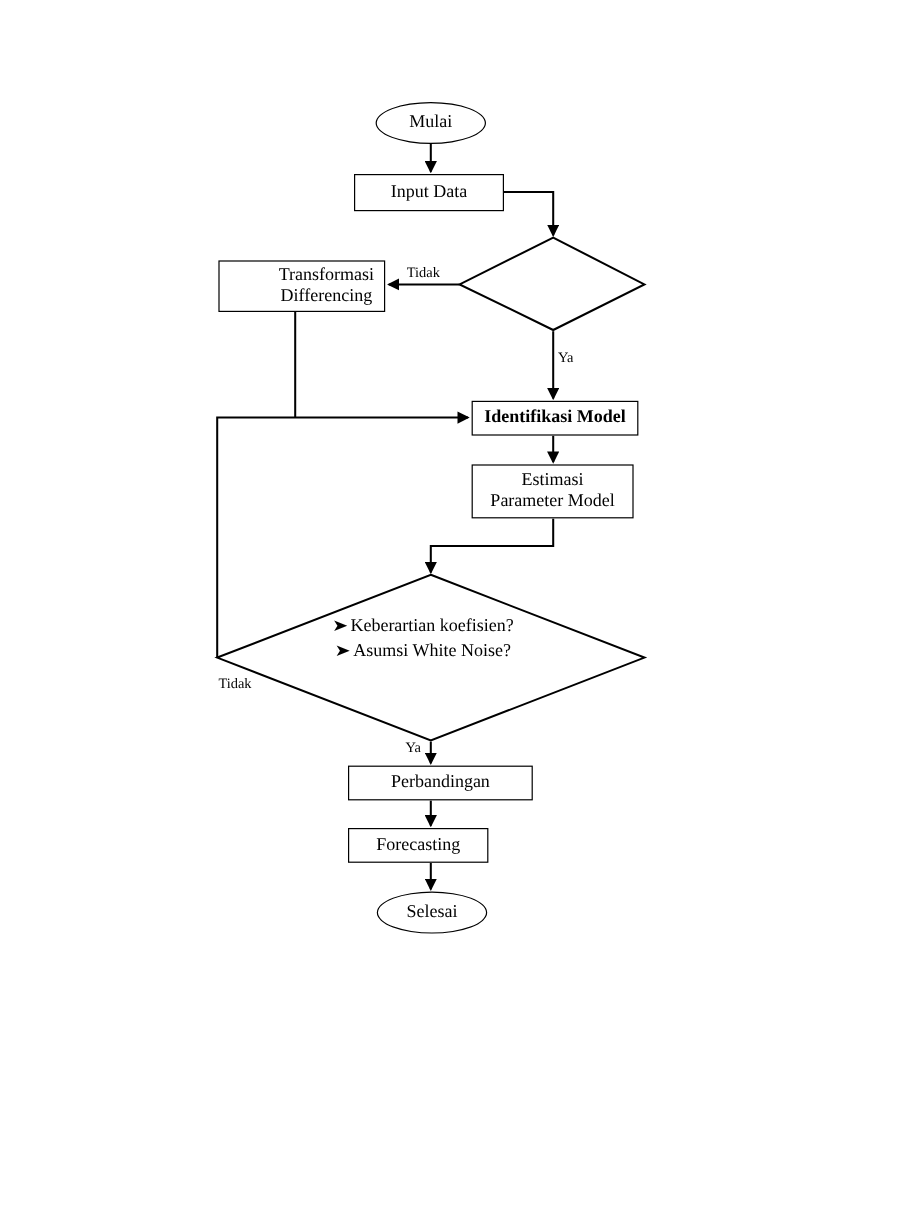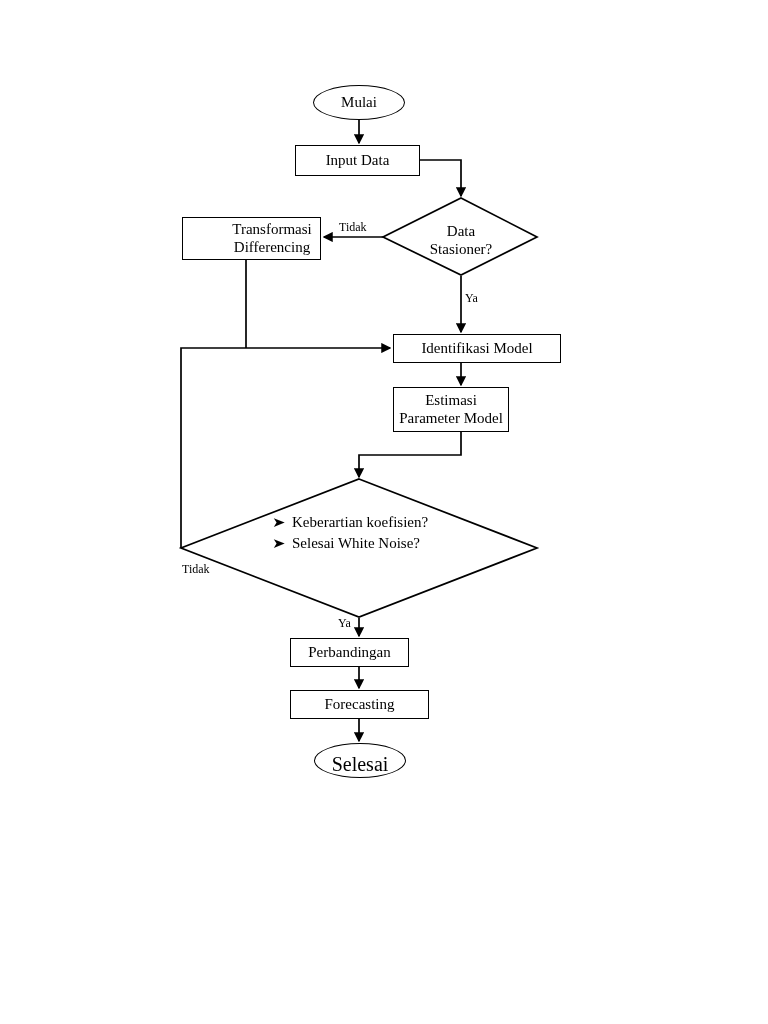--- a/index.html
+++ b/index.html
@@ -123,55 +123,53 @@
   </svg>
 
   <div class="node box" style="left:295px; top:145px; width:125px; height:31px; font-size:15px;">
     <span class="node-label">Input Data</span>
   </div>
 
   <div class="node terminator" style="left:313px; top:85px; width:92px; height:35px; font-size:15px;">
     <span class="node-label">Mulai</span>
   </div>
 
-  <div class="diamond-text" style="left:405px; top:222px; width:112px; font-size:15px;">Data
-Stasioner?</div>
 
   <div class="node box" style="left:182px; top:217px; width:139px; height:43px; font-size:15px;padding-left:41px;">
     <span class="node-label">Transformasi
 Differencing</span>
   </div>
 
-  <div class="node box" style="left:393px; top:334px; width:168px; height:29px; font-size:15px;">
+  <div class="node box" style="left:393px; top:334px; width:139px; height:29px; font-size:15px;font-weight:bold;">
     <span class="node-label">Identifikasi Model</span>
   </div>
 
-  <div class="node box" style="left:393px; top:387px; width:116px; height:45px; font-size:15px;">
+  <div class="node box" style="left:393px; top:387px; width:135px; height:45px; font-size:15px;">
     <span class="node-label">Estimasi
 Parameter Model</span>
   </div>
 
-  <ul class="criteria" style="left:272px; top:512px; font-size:15px;">
+  <ul class="criteria" style="left:272px; top:512px; font-size:15px;text-align:center;">
     <li>
       <span class="bullet-glyph">➤</span><span>Keberartian koefisien?</span>
     </li>
     <li>
-      <span class="bullet-glyph">➤</span><span>Selesai White Noise?</span>
+      <span class="bullet-glyph">➤</span><span>Asumsi White Noise?</span>
     </li>
   </ul>
 
-  <div class="node box" style="left:290px; top:638px; width:119px; height:29px; font-size:15px;text-align:right;">
+  <div class="node box" style="left:290px; top:638px; width:154px; height:29px; font-size:15px;text-align:right;">
     <span class="node-label">Perbandingan</span>
   </div>
 
-  <div class="node box" style="left:290px; top:690px; width:139px; height:29px; font-size:15px;">
+  <div class="node box" style="left:290px; top:690px; width:117px; height:29px; font-size:15px;">
     <span class="node-label">Forecasting</span>
   </div>
 
-  <div class="node terminator" style="left:314px; top:743px; width:92px; height:35px; font-size:20px;align-items:flex-end;">
+  <div class="node terminator" style="left:314px; top:743px; width:92px; height:35px; font-size:15px;">
     <span class="node-label">Selesai</span>
   </div>
 
   <div class="edge-label" style="left:339px; top:221px;">Tidak</div>
 
   <div class="edge-label" style="left:465px; top:292px;">Ya</div>
 
   <div class="edge-label" style="left:182px; top:563px;">Tidak</div>
 
   <div class="edge-label" style="left:338px; top:617px;">Ya</div>

